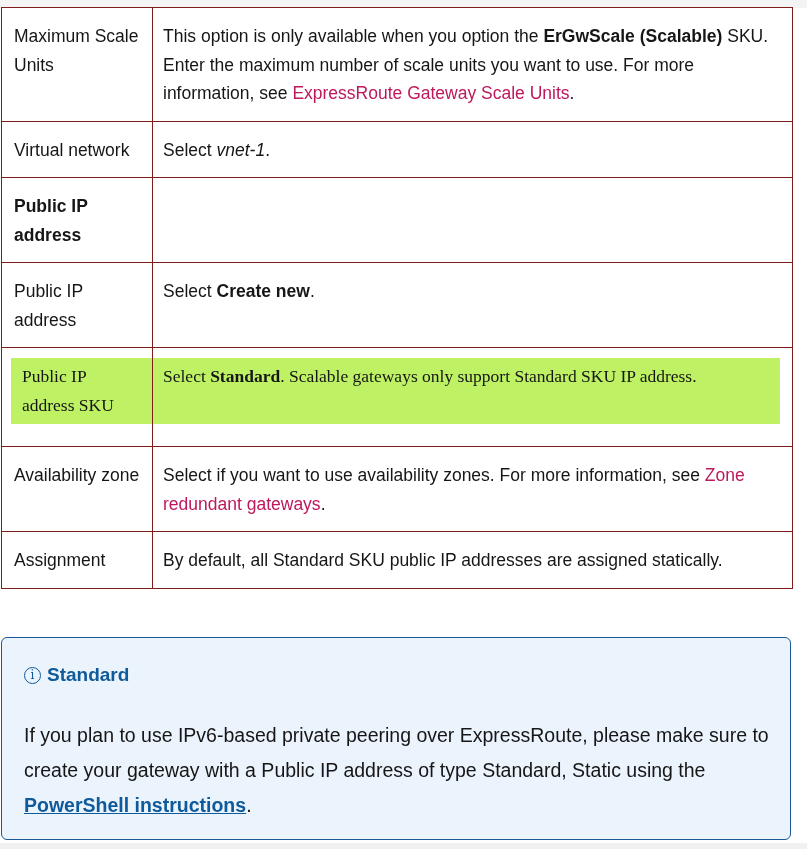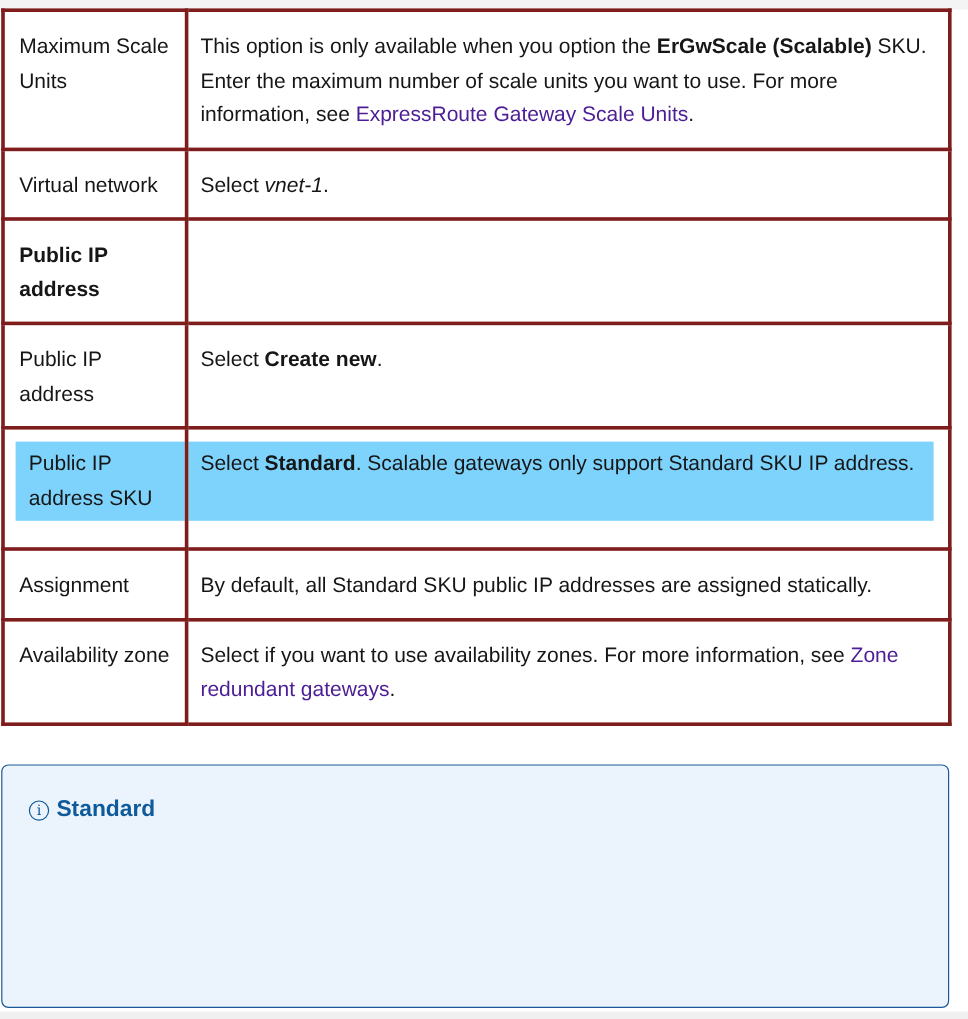--- a/index.html
+++ b/index.html
@@ -1,24 +1,24 @@
 <!DOCTYPE html>
 <html><head>
 <meta charset="utf-8">
 <style>
   html, body { margin:0; padding:0; background:#ffffff; }
   body { width:807px; height:849px; position:relative; overflow:hidden;
          font-family:"Liberation Sans", sans-serif; color:#161616; font-size:17.5px; }
   .topstrip { position:absolute; left:0; top:0; width:807px; height:8px; background:#f4f4f4; }
   table { position:absolute; left:1px; top:7px; width:792px; border-collapse:collapse; }
-  td { border:3px solid #7f1d1d; vertical-align:top; padding:14px 12px 13px 12px; line-height:28.5px; }
+  td { border:1px solid #7f1d1d; vertical-align:top; padding:14px 12px 13px 12px; line-height:28.5px; }
   td.c1 { width:126px; }
   td.c2 { padding-left:10px; }
-  .hlrow { background:#7dd3fc; }
-  a { color:#4c1d95; text-decoration:none; }
+  .hlrow { background:#bef264;font-family:Liberation Serif, serif; }
+  a { color:#be185d; text-decoration:none; }
   b { font-weight:bold; }
   .note { position:absolute; left:1px; top:637px; width:790px; height:203px; background:#ebf3fc;
           border:1px solid #1b5a96; border-radius:6px; box-sizing:border-box; }
   .note-title { position:absolute; left:22px; top:26px; color:#0f5a9a; font-weight:bold; font-size:19px; display:flex; align-items:center; gap:6px; }
   .info-icon { width:17px; height:17px; border:1.5px solid #0f5a9a; border-radius:50%; box-sizing:border-box;
                display:inline-flex; align-items:center; justify-content:center; font-size:12px; font-weight:normal; font-family:"DejaVu Serif", serif; }
   .note-body { position:absolute; left:22px; top:80px; width:750px; font-size:19.5px; line-height:35px; color:#161616; }
   .note-body a { color:#0f5a9a; text-decoration:underline; font-weight:bold; }
   .bottomstrip { position:absolute; left:0; top:843px; width:807px; height:6px; background:#f0f0f0; }
 </style>
@@ -47,30 +47,31 @@
   </tr>
   <tr>
     <td class="c1" style="padding:10px 0 10px 0;">
           <div class="hlrow" style="padding:4px 12px 5px 11px;margin-left:9px;">Public IP address SKU</div>
         </td>
     <td class="c2" style="padding:10px 12px 22px 0;">
           <div class="hlrow" style="padding:4px 0 5px 10px;height:57px;"><span>Select </span><b>Standard</b><span>. Scalable gateways only support Standard SKU IP address.</span></div>
         </td>
   </tr>
   <tr>
+    <td class="c1">Availability zone</td>
+    <td class="c2"><span>Select if you want to use availability zones. For more information, see </span><a>Zone redundant gateways</a><span>.</span></td>
+  </tr>
+  <tr>
     <td class="c1">Assignment</td>
     <td class="c2">By default, all Standard SKU public IP addresses are assigned statically.</td>
-  </tr>
-  <tr>
-    <td class="c1">Availability zone</td>
-    <td class="c2"><span>Select if you want to use availability zones. For more information, see </span><a>Zone redundant gateways</a><span>.</span></td>
   </tr>
 </tbody>
   </table>
 
 <div class="note">
   <div class="note-title">
     <span class="info-icon">i</span>
     <span>Standard</span>
   </div>
+  <div class="note-body"><span>If you plan to use IPv6-based private peering over ExpressRoute, please make sure to create your gateway with a Public IP address of type Standard, Static using the </span><a>PowerShell instructions</a><span>.</span></div>
 </div>
 
 <div class="bottomstrip"></div>
 
 </body></html>

